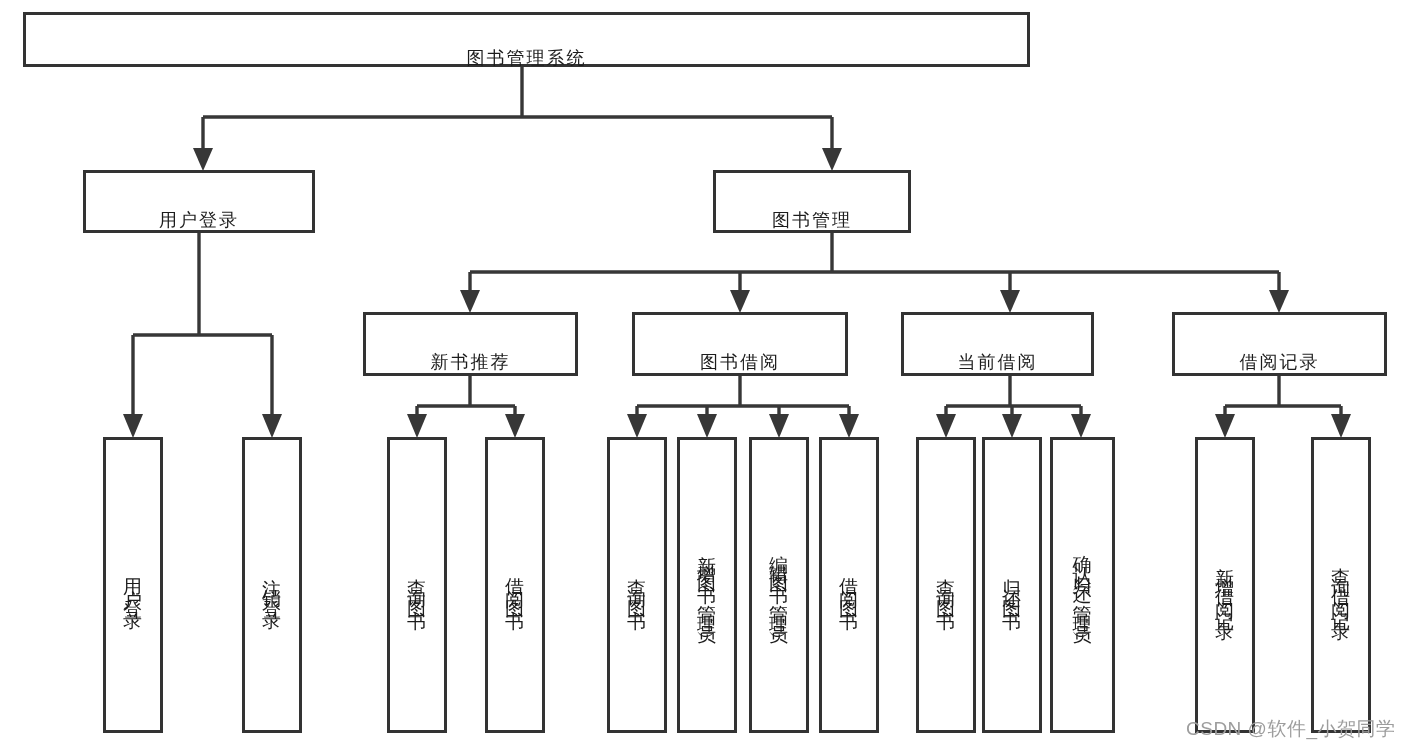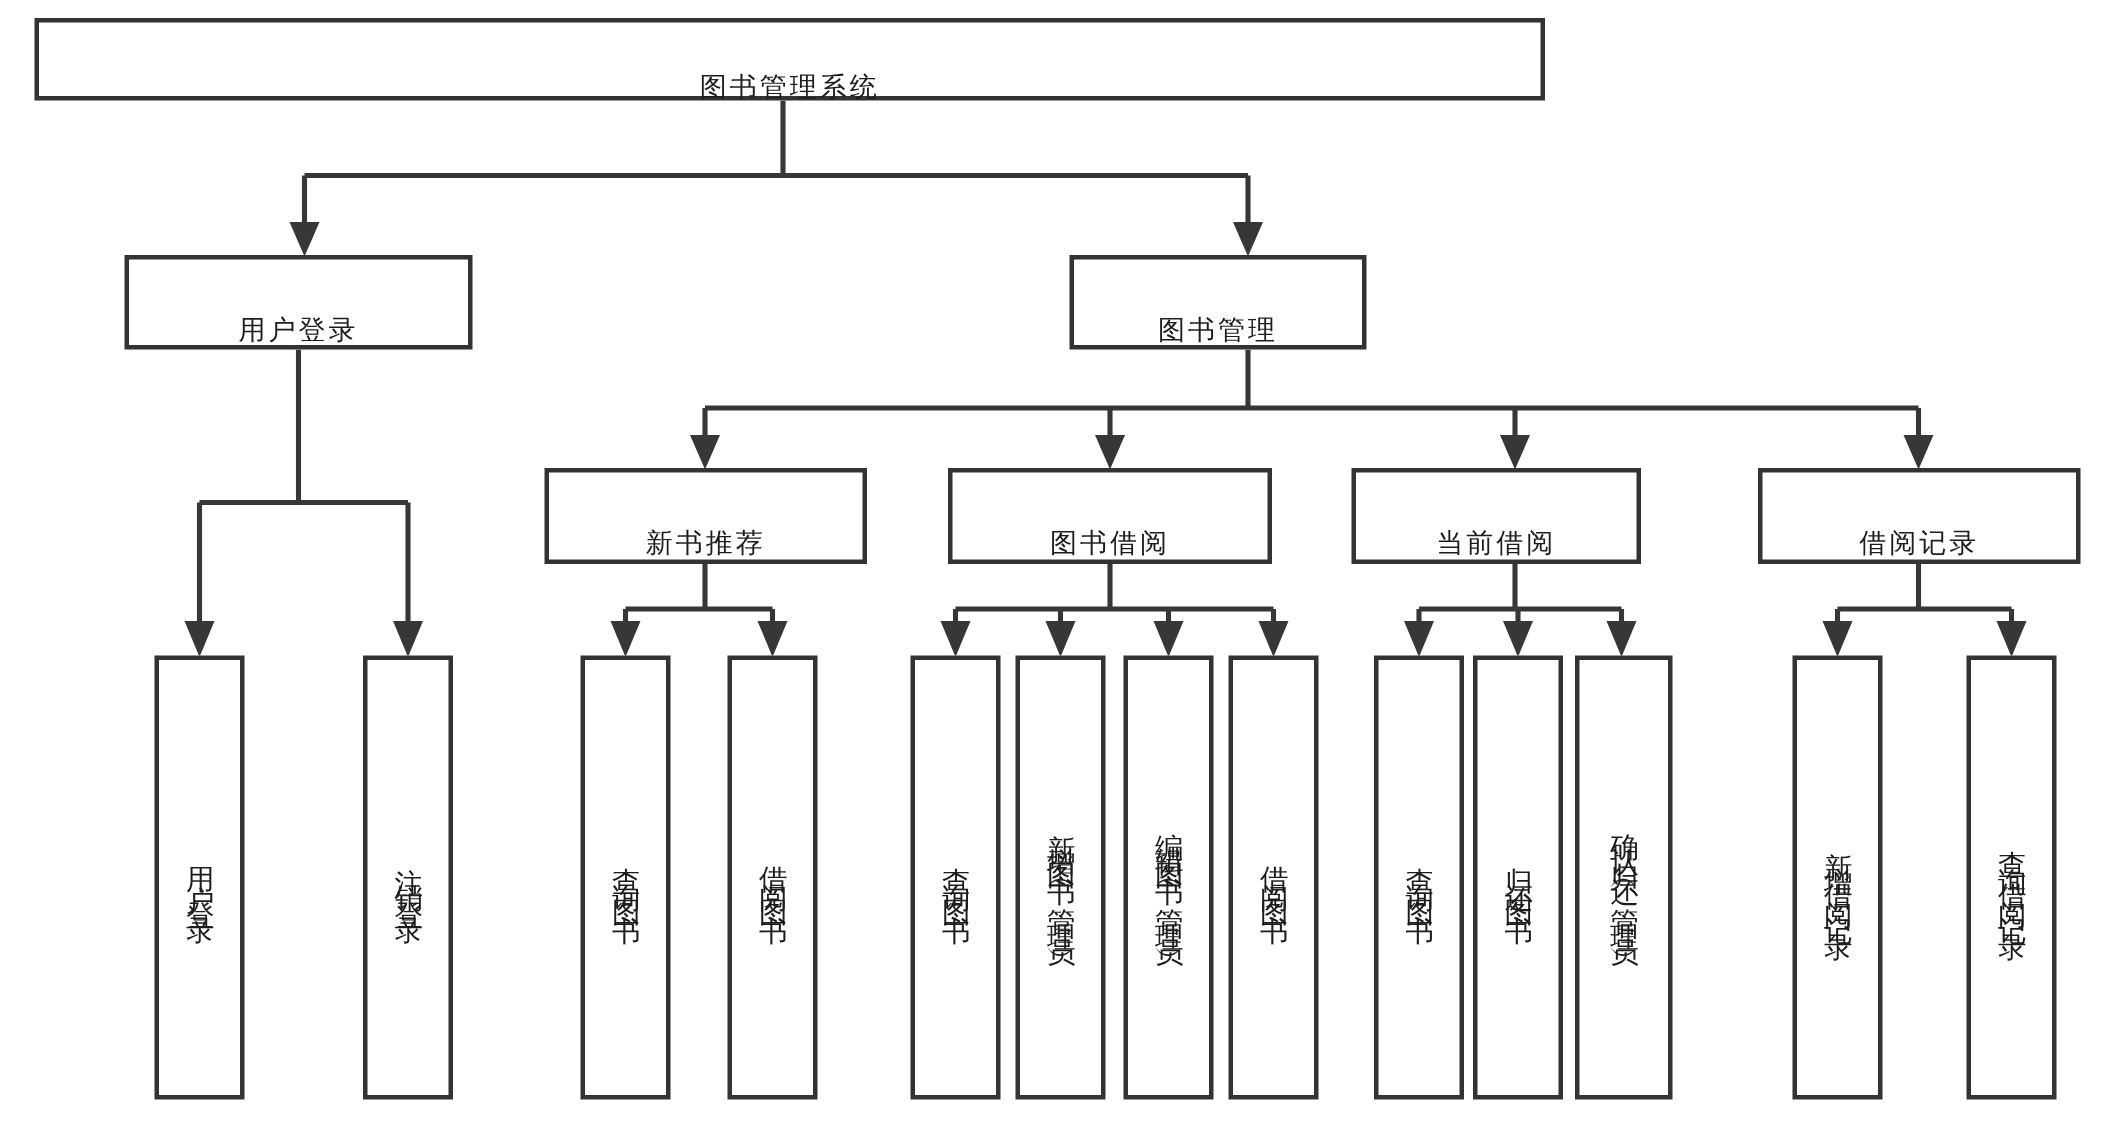--- a/index.html
+++ b/index.html
@@ -169,14 +169,15 @@
     <span>确认归还（管理员）</span>
   </div>
 
   <div class="node leaf" id="lf-recd-add">
     <span>新增借阅记录</span>
   </div>
   <div class="node leaf" id="lf-recd-query">
     <span>查询借阅记录</span>
   </div>
 
+  <div class="watermark">CSDN @软件_小贺同学</div>
 
 </div>
 
 </body></html>

